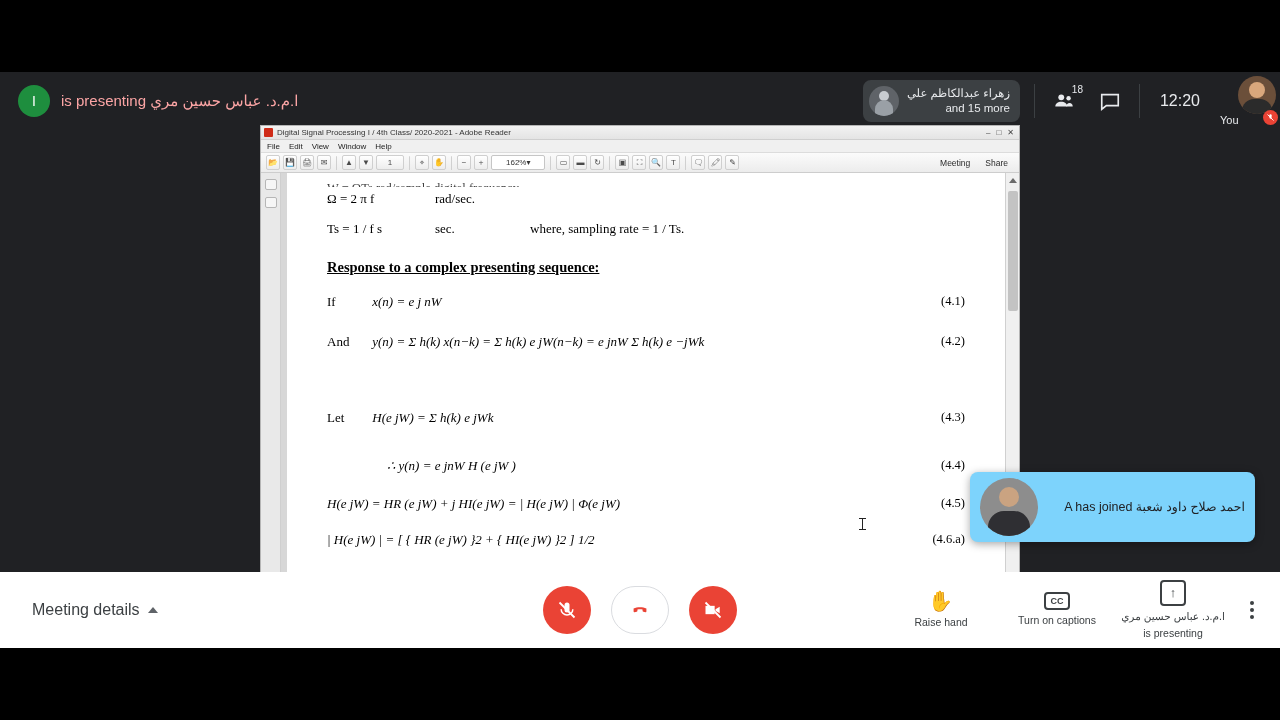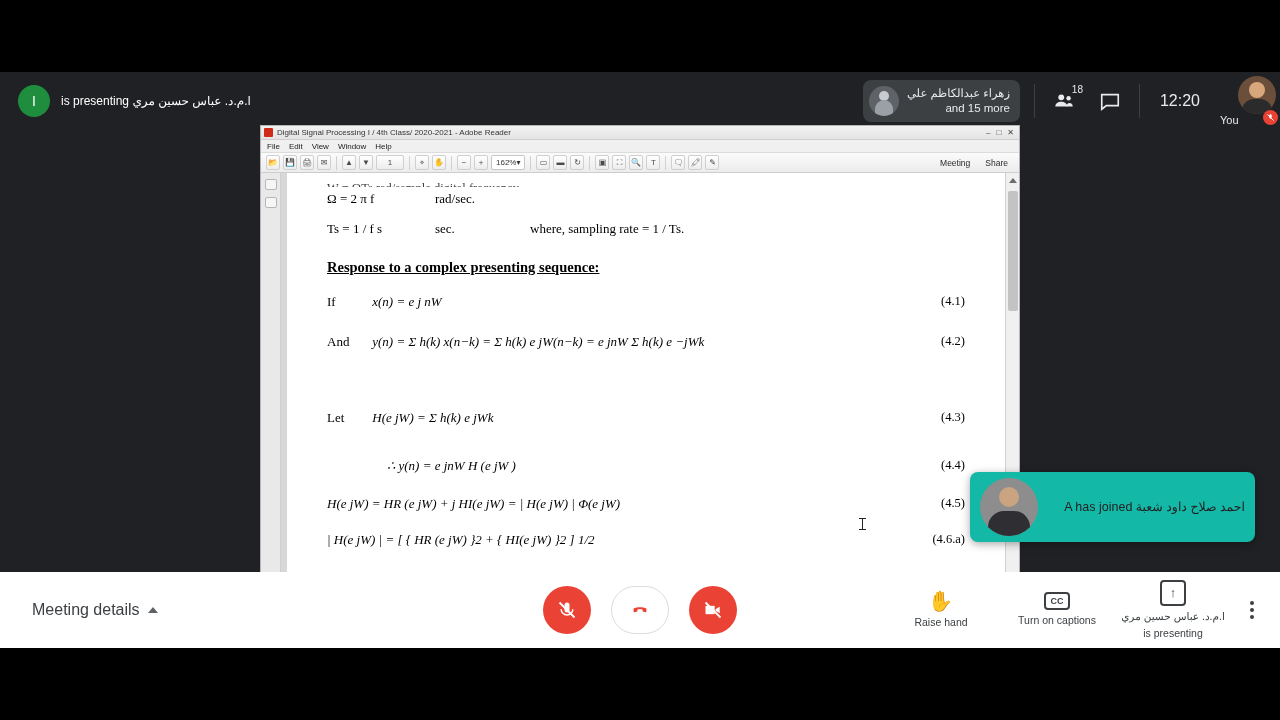--- a/index.html
+++ b/index.html
@@ -26,21 +26,21 @@
   .presenter-chip {
     display: flex; align-items: center; gap: 11px;
     margin-left: 18px;
   }
   .presenter-avatar {
     width: 32px; height: 32px; border-radius: 50%;
     background: #1e8e3e; color: #fff;
     font-size: 14px; display: flex; align-items: center; justify-content: center;
   }
   .presenter-text {
-    color: #ffffff; font-size: 12px; white-space: nowrap;
+    color: #fca5a5; font-size: 15px; white-space: nowrap;
   }
   #topbar-right {
     position: absolute; right: 0; top: 0; height: 57px;
     display: flex; align-items: center;
   }
   .people-pill {
     display: flex; align-items: center; gap: 8px;
     background: #3c4043; border-radius: 8px;
     height: 42px; padding: 0 10px 0 6px; margin-right: 8px;
   }
@@ -132,21 +132,21 @@
     width: 14px; height: 15px; border: 1px solid #cfcfcf; border-radius: 2px;
     background: linear-gradient(#ffffff,#ededed);
     font-size: 8px; color: #4a4a4a;
     display: flex; align-items: center; justify-content: center;
   }
   .tool.sep { width: 1px; height: 14px; border: none; background: #d0d0d0; margin: 0 2px; }
   .tool.wide { width: 28px; }
   .zoom-box {
     height: 15px; min-width: 34px; border: 1px solid #c6c6c6; background: #fff;
     font-size: 8px; color: #333; display: flex; align-items: center;
-    justify-content: space-between; padding: 0 4px; border-radius: 2px;
+    justify-content: space-between; padding: 0 14px; border-radius: 2px;
   }
   .pdf-toolbar .spacer { flex: 1; }
   .tb-link { font-size: 8.5px; color: #2a2a2a; padding: 0 6px; }
 
   .pdf-body { position: relative; height: 442px; display: flex; background: #d7d7d7; }
   .pdf-railbar {
     width: 20px; background: #e9e9e9; border-right: 1px solid #cfcfcf;
     padding-top: 6px; display: flex; flex-direction: column; align-items: center; gap: 7px;
   }
   .rail-ic {
@@ -202,21 +202,21 @@
   }
   .caret-text::before, .caret-text::after {
     content: ""; position: absolute; left: -3px; width: 7px; height: 1px; background: #222;
   }
   .caret-text::before { top: 0; }
   .caret-text::after { bottom: 0; }
 
   
   #toast {
     position: absolute; right: 25px; top: 400px;
-    width: 285px; height: 70px; background: #14b8a6;
+    width: 285px; height: 70px; background: #7dd3fc;
     border-radius: 8px; display: flex; align-items: center;
     box-shadow: 0 2px 8px rgba(0,0,0,.35); overflow: hidden;
   }
   #toast .tavatar {
     width: 58px; height: 58px; border-radius: 50%; margin: 0 10px;
     background: #8d8d8d; position: relative; overflow: hidden; flex: 0 0 auto;
   }
   #toast .tavatar .h { position: absolute; left: 19px; top: 9px; width: 20px; height: 20px; border-radius: 50%; background: #caa381; }
   #toast .tavatar .b { position: absolute; left: 8px; top: 33px; width: 42px; height: 28px; border-radius: 16px 16px 0 0; background: #2f2f33; }
   #toast .ttext {

